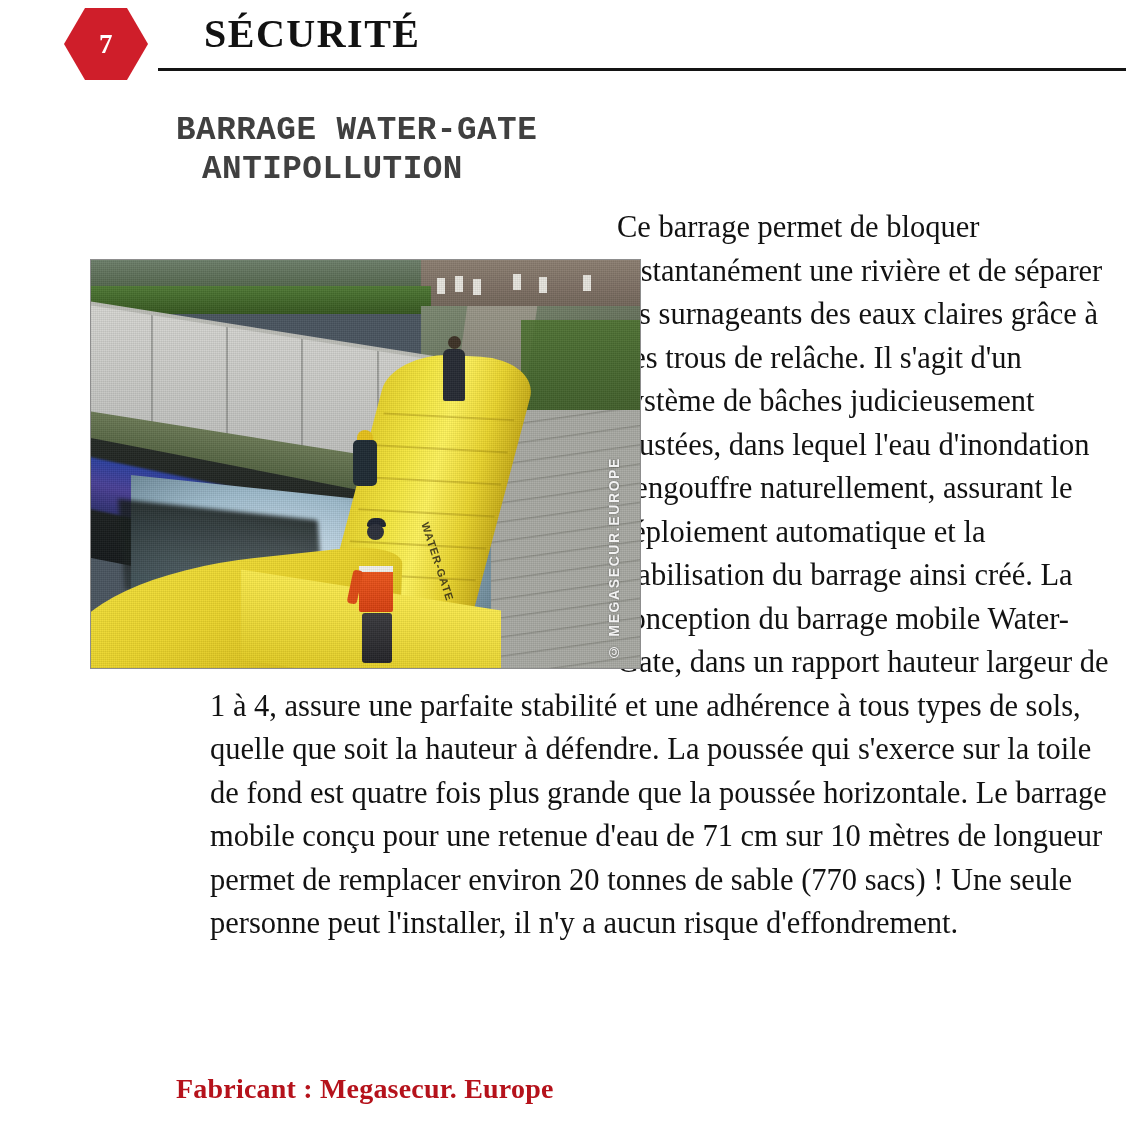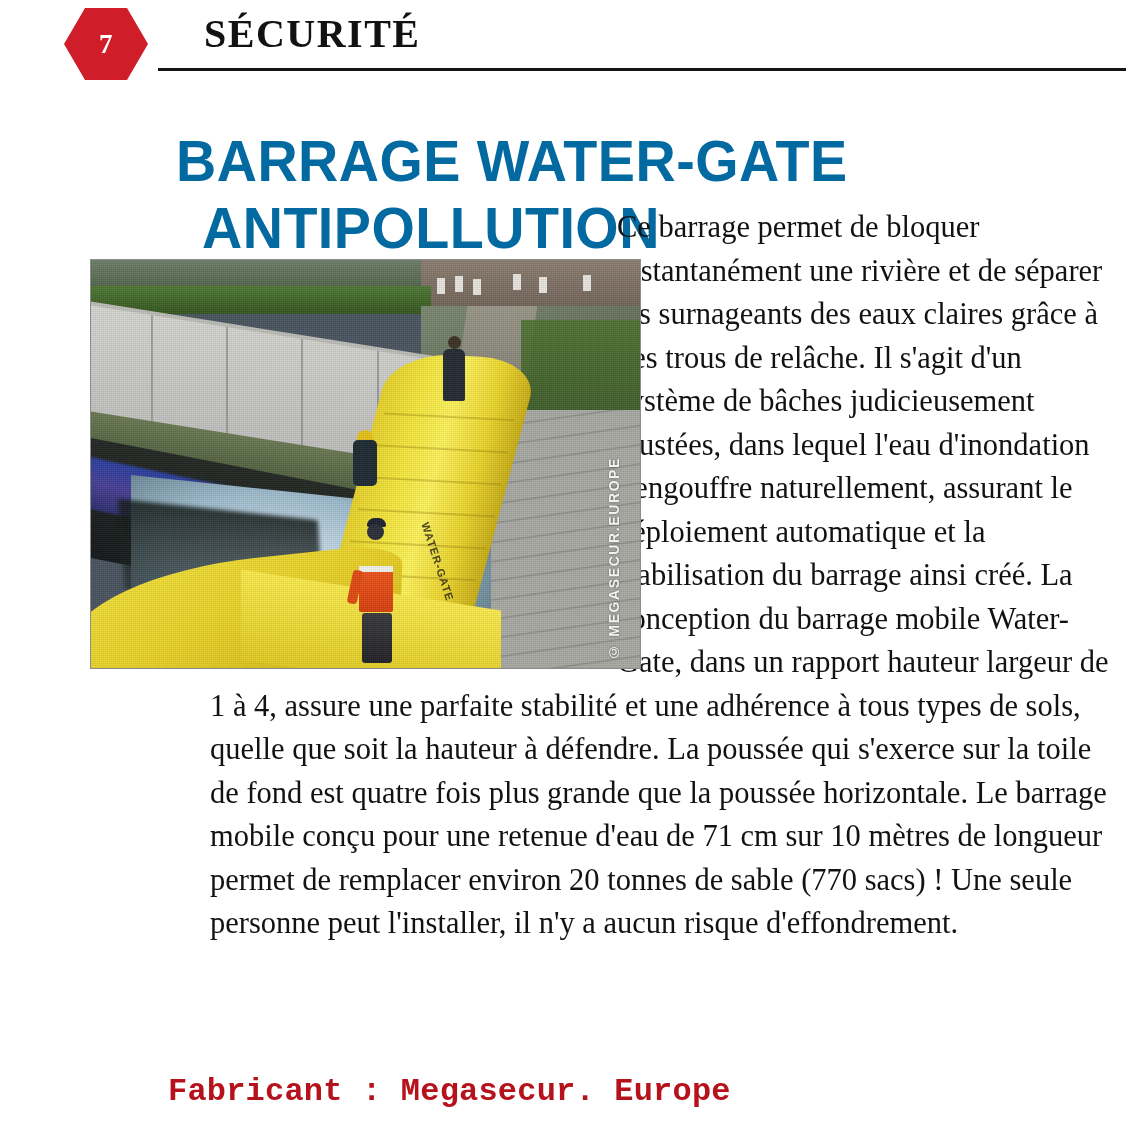--- a/index.html
+++ b/index.html
@@ -79,24 +79,24 @@
     height: 3px;
     background: #141414;
   }
 
   
   .article-title {
     position: absolute;
     left: 176px;
     top: 88px;
     width: 945px;
-    color: #0369a1;
-    font-family: Liberation Sans, sans-serif;
-    font-weight: bold;
-    font-size: 58px;
+    color: #404040;
+    font-family: Liberation Mono, monospace;
+    font-weight: bold;
+    font-size: 34px;
     line-height: 1.16;
     letter-spacing: 0.5px;
     text-transform: uppercase;
   }
   .article-title .tl {
     display: block;
     transform: scaleX(0.96);
     transform-origin: left center;
   }
   .article-title .tl.l2 {
@@ -312,26 +312,26 @@
     writing-mode: vertical-rl;
     text-orientation: mixed;
     transform: rotate(180deg);
     white-space: nowrap;
     text-shadow: 0 0 2px rgba(0,0,0,.5);
   }
 
   
   .manufacturer {
     position: absolute;
-    left: 168px;
+    left: 176px;
     top: 1073px;
     color: #B5121B;
-    font-family: Liberation Mono, monospace;
-    font-weight: bold;
-    font-size: 32px;
+    font-family: Liberation Serif, serif;
+    font-weight: bold;
+    font-size: 28px;
     letter-spacing: 0.2px;
   }
 </style>
 </head>
 <body>
 
 <div class="page">
 
   <div class="section-header">
     <div class="hex-badge">

